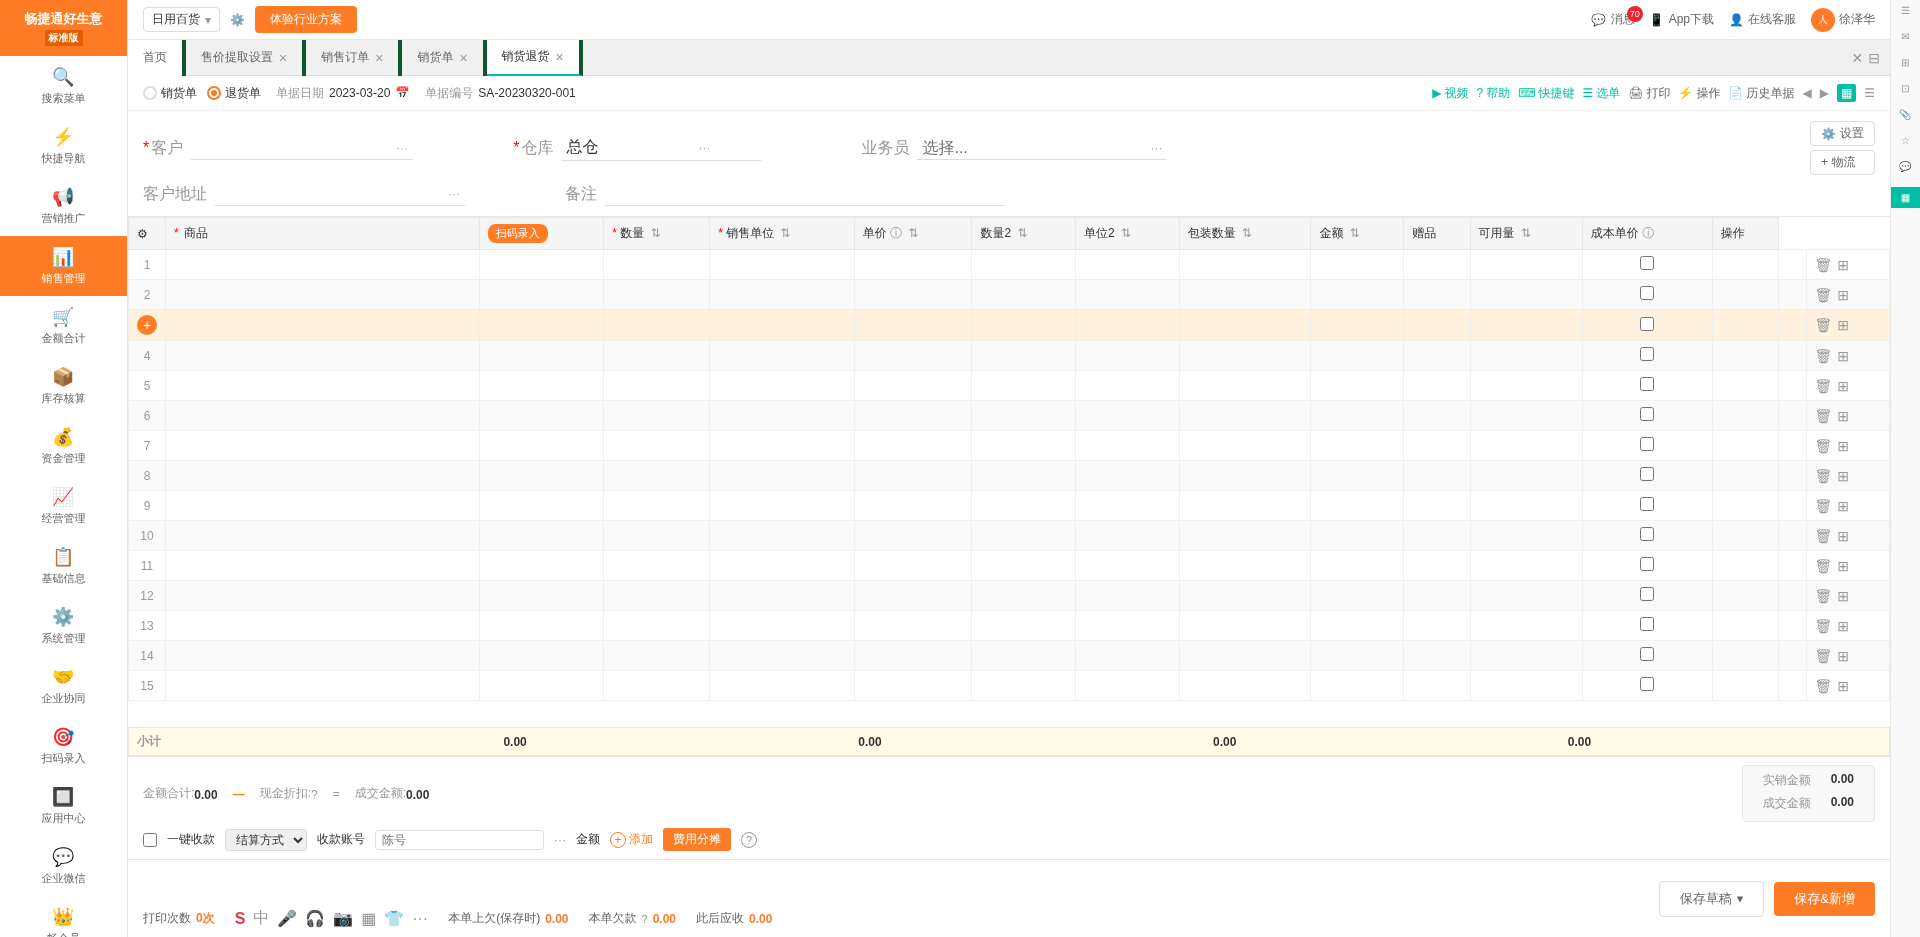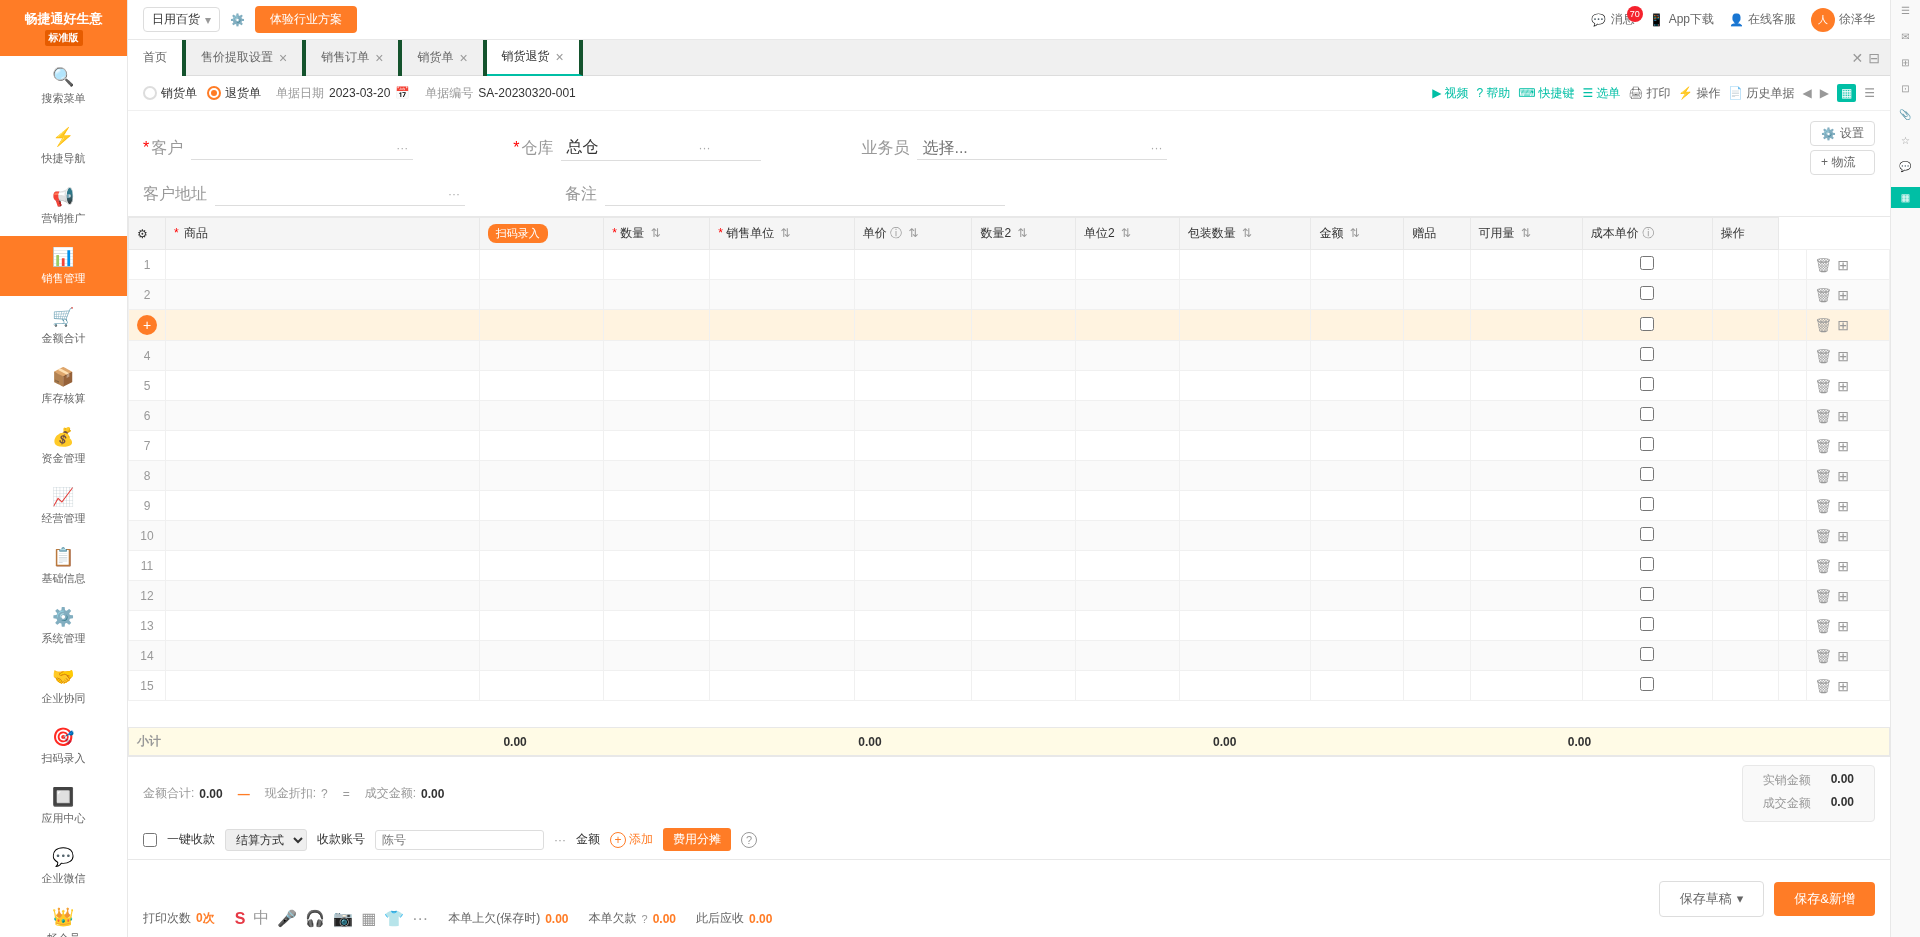--- a/index.html
+++ b/index.html
@@ -83,21 +83,21 @@
     .cb { width: 14px; height: 14px; border: 1px solid #ddd; }
     .action-icons { display: flex; align-items: center; gap: 5px; }
     .action-icon { color: #999; cursor: pointer; font-size: 14px; }
     .add-row-btn { display: flex; align-items: center; justify-content: center; width: 20px; height: 20px; background: #ff7c26; color: #fff; border-radius: 50%; cursor: pointer; font-size: 14px; }
     .table-footer { background: #fffbe6; padding: 5px 8px; border: 1px solid #e8e8e8; display: flex; align-items: center; font-size: 12px; color: #333; font-weight: bold; }
     .footer-total { min-width: 80px; text-align: right; padding: 0 15px; }
 
     
     .bottom-bar { padding: 8px 15px; border-top: 1px solid #e8e8e8; flex-shrink: 0; background: #fff; }
     .summary-row { display: flex; align-items: center; gap: 15px; font-size: 12px; }
-    .summary-item { display: flex; align-items: center; gap: 5px; }
+    .summary-item { display: flex; align-items: flex-end; }
     .summary-label { color: #999; }
     .summary-value { color: #333; font-weight: bold; }
     .minus-icon { color: #ff7c26; font-weight: bold; }
     .equal-icon { color: #999; }
 
     
     .payment-row { display: flex; align-items: center; gap: 10px; font-size: 12px; padding-top: 6px; }
     .payment-cb { width: 14px; height: 14px; border: 1px solid #ddd; }
     .payment-select { border: 1px solid #ddd; border-radius: 3px; padding: 2px 6px; font-size: 12px; color: #333; }
     .payment-input { border: 1px solid #ddd; border-radius: 3px; padding: 2px 6px; font-size: 12px; min-width: 80px; }

